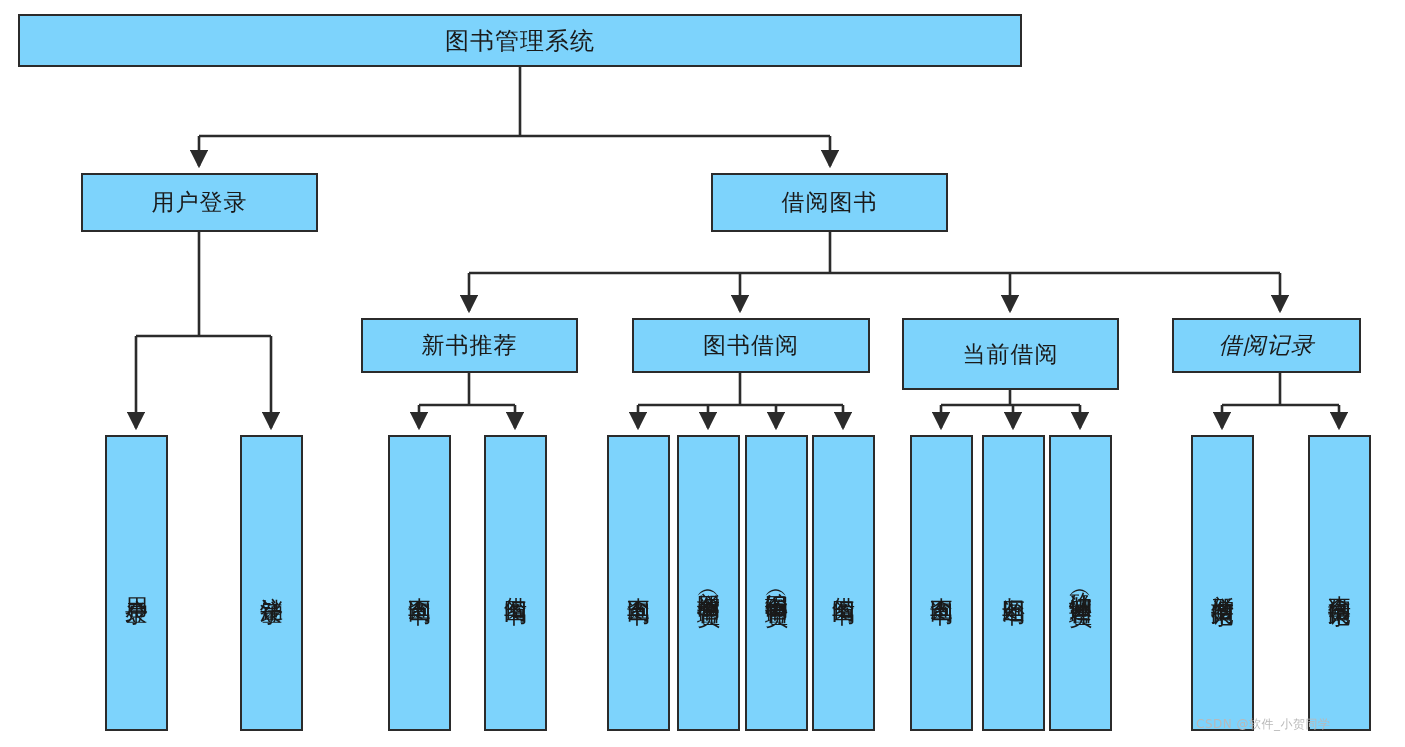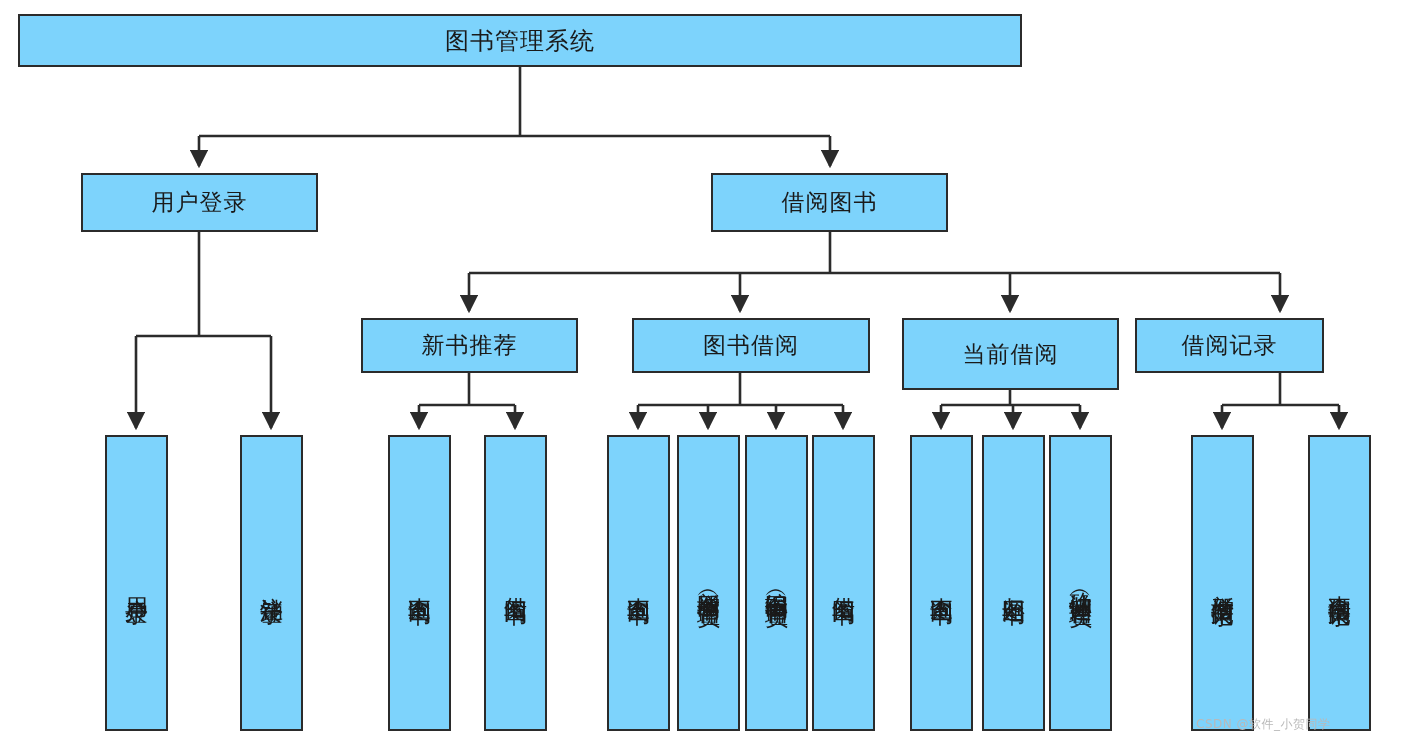--- a/index.html
+++ b/index.html
@@ -132,21 +132,21 @@
 
   <div class="node node-h" style="left:361px; top:318px; width:217px; height:55px;">
     <span>新书推荐</span>
   </div>
   <div class="node node-h" style="left:632px; top:318px; width:238px; height:55px;">
     <span>图书借阅</span>
   </div>
   <div class="node node-h" style="left:902px; top:318px; width:217px; height:72px;">
     <span>当前借阅</span>
   </div>
-  <div class="node node-h" style="left:1135px; top:318px; width:189px; height:55px;">
+  <div class="node node-h" style="left:1172px; top:318px; width:189px; height:55px;font-style:italic;">
     <span>借阅记录</span>
   </div>
 
   <div class="node node-v" style="left:105px; top:435px; width:63px; height:296px;">
     <span class="lbl">用户登录</span>
   </div>
   <div class="node node-v" style="left:240px; top:435px; width:63px; height:296px;">
     <span class="lbl">注销登录</span>
   </div>
 

